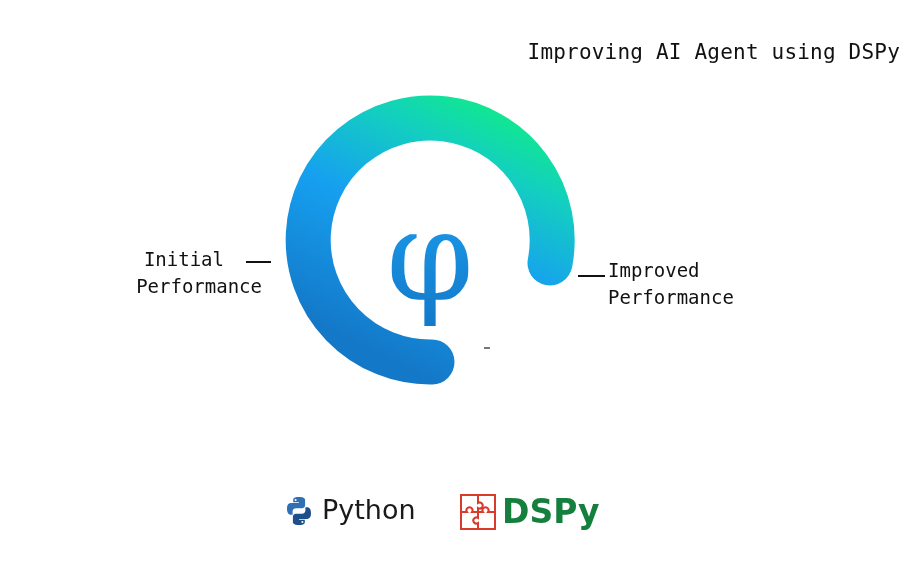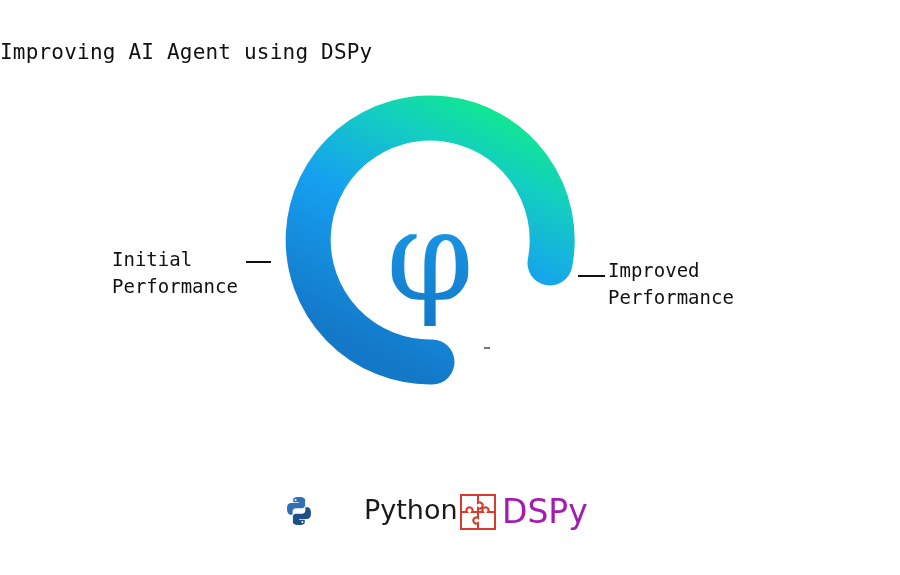--- a/index.html
+++ b/index.html
@@ -1,40 +1,40 @@
 <!DOCTYPE html>
 <html><head>
   <meta charset="utf-8">
   <style>
     html, body { margin: 0; padding: 0; }
     body {
       width: 900px; height: 575px; background: #ffffff; position: relative; overflow: hidden;
       font-family: "DejaVu Sans Mono", "Liberation Mono", monospace; color: #111;
     }
     .title {
-      position: absolute; left: 0; width: 900px; top: 40px; text-align: left;
+      position: absolute; left: 0; width: 900px; top: 40px; text-align: right;
       font-family: "DejaVu Sans Mono", monospace; font-size: 21px; letter-spacing: 0.2px;
     }
     .ring-svg { position: absolute; left: 0; top: 0; }
     .label {
       position: absolute; font-family: "DejaVu Sans Mono", monospace; font-size: 19px; line-height: 27px;
     }
-    .label-left { left: 112px; top: 246px; width: 150px; }
+    .label-left { left: 112px; top: 246px; text-align: right; width: 150px; }
     .label-right { left: 608px; top: 257px; text-align: left; width: 150px; }
     .tick { position: absolute; height: 2px; background: #111; }
     .logos { position: absolute; top: 488px; left: 0; width: 900px; height: 50px; }
     .py-logo { position: absolute; left: 283px; top: 7px; }
     .py-text {
       position: absolute; left: 322px; top: 6px; font-family: "DejaVu Sans", sans-serif;
-      font-size: 27px; color: #1a1a1a; margin-left: 42px;
+      font-size: 27px; color: #1a1a1a;
     }
     .dspy-logo { position: absolute; left: 459px; top: 5px; }
     .dspy-text {
       position: absolute; left: 502px; top: 4px; font-family: "DejaVu Sans", sans-serif;
-      font-size: 33px; color: #a21caf; font-weight: 400;
+      font-size: 33px; color: #15803d; font-weight: 700;
     }
     .dash { position: absolute; left: 484px; top: 347px; width: 6px; height: 2px; background: #777; }
   </style>
 </head>
 <body>
 
 <div class="title">Improving AI Agent using DSPy</div>
 
 <svg class="ring-svg" width="900" height="575">
   <defs>

